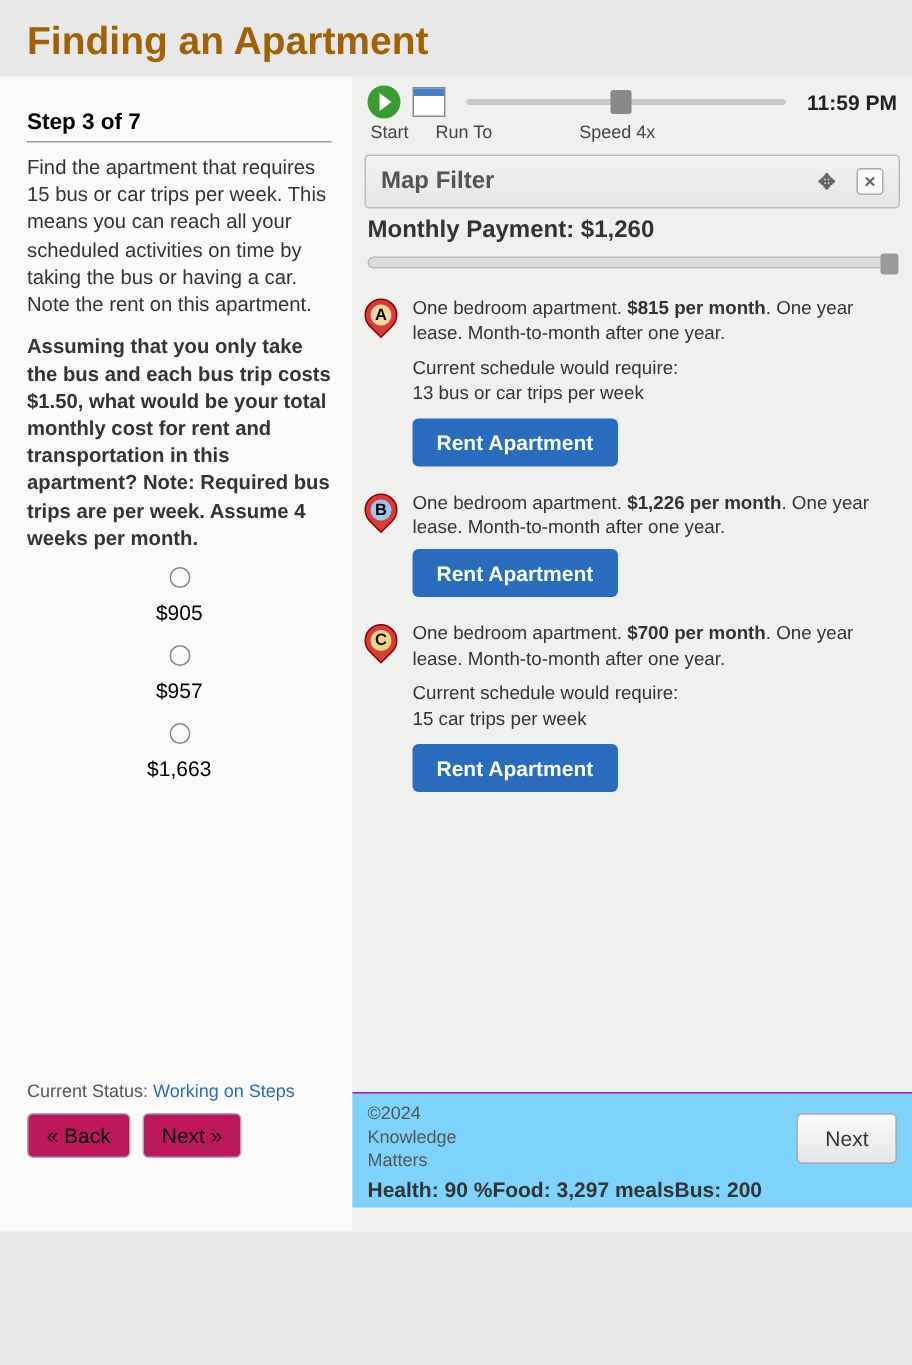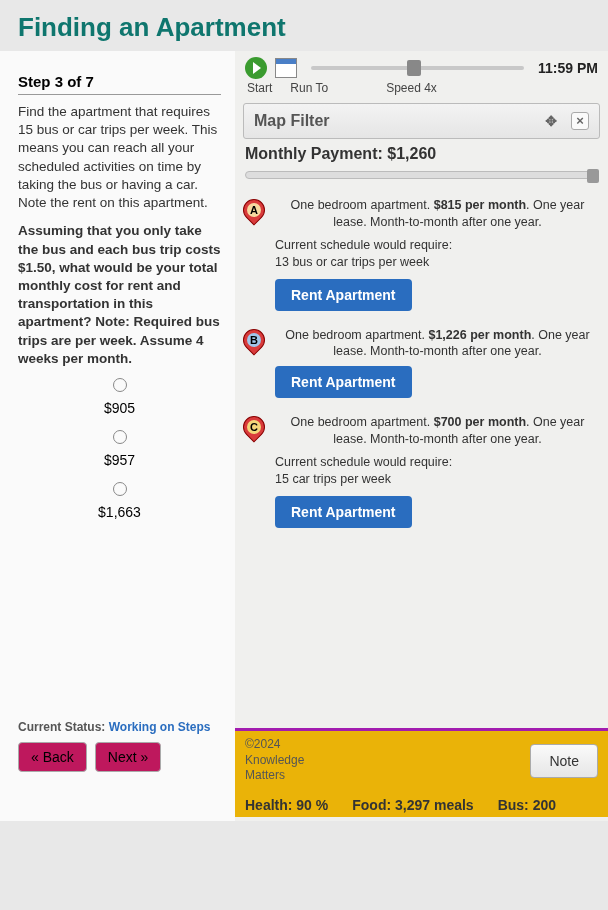--- a/index.html
+++ b/index.html
@@ -8,21 +8,21 @@
   background: #e8e8e8;
   width: 608px;
   height: 910px;
   overflow: hidden;
   position: relative;
 }
 .title {
   font-size: 26px;
   font-weight: bold;
   padding: 12px 18px 8px;
-  color: #0f766e;
+  color: #a16207;
 }
 .main {
   display: flex;
   height: 770px;
 }
 .left {
   width: 235px;
   padding: 6px 14px 0 18px;
   background: #fafafa;
 }
@@ -35,21 +35,21 @@
   margin-top: 16px;
 }
 .para { font-size: 13.5px; color: #333; margin-bottom: 10px; line-height: 1.35; }
 .bold { font-weight: bold; }
 .opts { margin-top: 10px; }
 .opt { display: flex; align-items: center; gap: 8px; margin: 10px 0 14px; font-size: 14px; flex-direction: column; }
 .radio {
   width: 14px; height: 14px; border: 1.5px solid #888; border-radius: 50%;
   display: inline-block;
 }
-.status-row { margin-top: 200px; font-size: 12px; color: #555; font-weight: bold; }
+.status-row { margin-top: 200px; font-size: 12px; color: #555; }
 .status-link { color: #2a6dbf; }
 .btn-row { margin-top: 8px; display: flex; gap: 8px; }
 .nav-btn {
   border: 1px solid #aaa; background: #be185d; border-radius: 4px;
   padding: 6px 12px; font-size: 14px; cursor: pointer;
 }
 .right {
   flex: 1;
   position: relative;
   background: #f0f0ee;
@@ -97,40 +97,40 @@
   flex-shrink:0; border:1px solid #800;
 }
 .pin span { transform: rotate(45deg); font-size:11px; font-weight:bold; }
 .pin-a { background:#d93b3b; }
 .pin-a span{ background:#f7d9a0; border-radius:50%; width:14px; height:14px; text-align:center; line-height:14px; }
 .pin-b { background:#d93b3b; }
 .pin-b span{ background:#9fc6ea; border-radius:50%; width:14px; height:14px; text-align:center; line-height:14px; }
 .pin-c { background:#d93b3b; }
 .pin-c span{ background:#f3d67a; border-radius:50%; width:14px; height:14px; text-align:center; line-height:14px; }
 .listing-body { font-size:12.5px; color:#333; line-height:1.35; }
-.listing-body .line1 { margin-bottom: 6px; text-align: center; }
+.listing-body .line1 { margin-bottom: 6px; }
 .listing-body .req { margin-bottom: 8px; }
 .rent-btn {
   background:#2a6dbf; color:#fff; border:none; border-radius:4px;
   padding:8px 16px; font-weight:bold; font-size:14px; cursor:pointer;
 }
 .footer {
-  position:absolute; bottom:4px; left:0; right:0;
-  background:#eab308; border-top:3px solid #a21caf;
+  position:absolute; bottom:16px; left:0; right:0;
+  background:#7dd3fc; border-top:1px solid #a21caf;
   padding: 6px 10px 4px;
 }
 .copyright-row { display:flex; justify-content:space-between; align-items:center; }
 .copyright { font-size:12px; color:#555; line-height:1.3; }
 .close-btn {
   border:1px solid #aaa; background:linear-gradient(#fafafa,#e6e6e6); border-radius:4px;
   padding:8px 18px; font-size:14px; cursor:pointer; color:#333;
 }
 .status-bar {
-  margin-top:13px; font-size:14px; font-weight:bold; color:#333;
-  display:flex; gap:24px;
+  margin-top:3px; font-size:14px; font-weight:bold; color:#333;
+  display:flex; 
 }
 </style>
 </head>
 <body>
 
 <div class="title">Finding an Apartment</div>
 
 <div class="main">
   <div class="left">
     <div class="step">Step 3 of 7</div>
@@ -233,21 +233,21 @@
       </div>
     </div>
 
     <div class="footer">
       <div class="copyright-row">
         <div class="copyright">
           <div>©2024</div>
           <div>Knowledge</div>
           <div>Matters</div>
         </div>
-        <button class="close-btn">Note</button>
+        <button class="close-btn">Next</button>
       </div>
       <div class="status-bar">
         <span>Health: 90 %</span>
         <span>Food: 3,297 meals</span>
         <span>Bus: 200</span>
       </div>
     </div>
   </div>
 </div>
 

